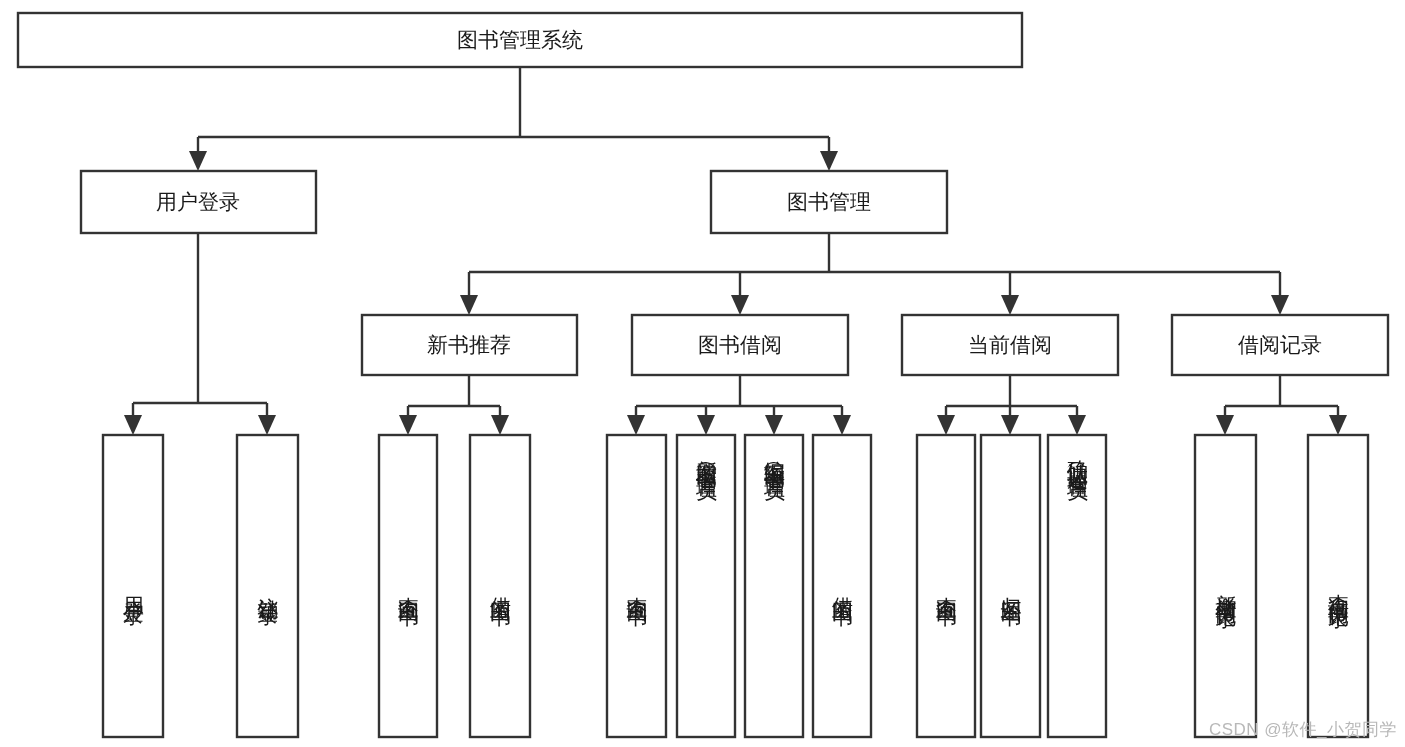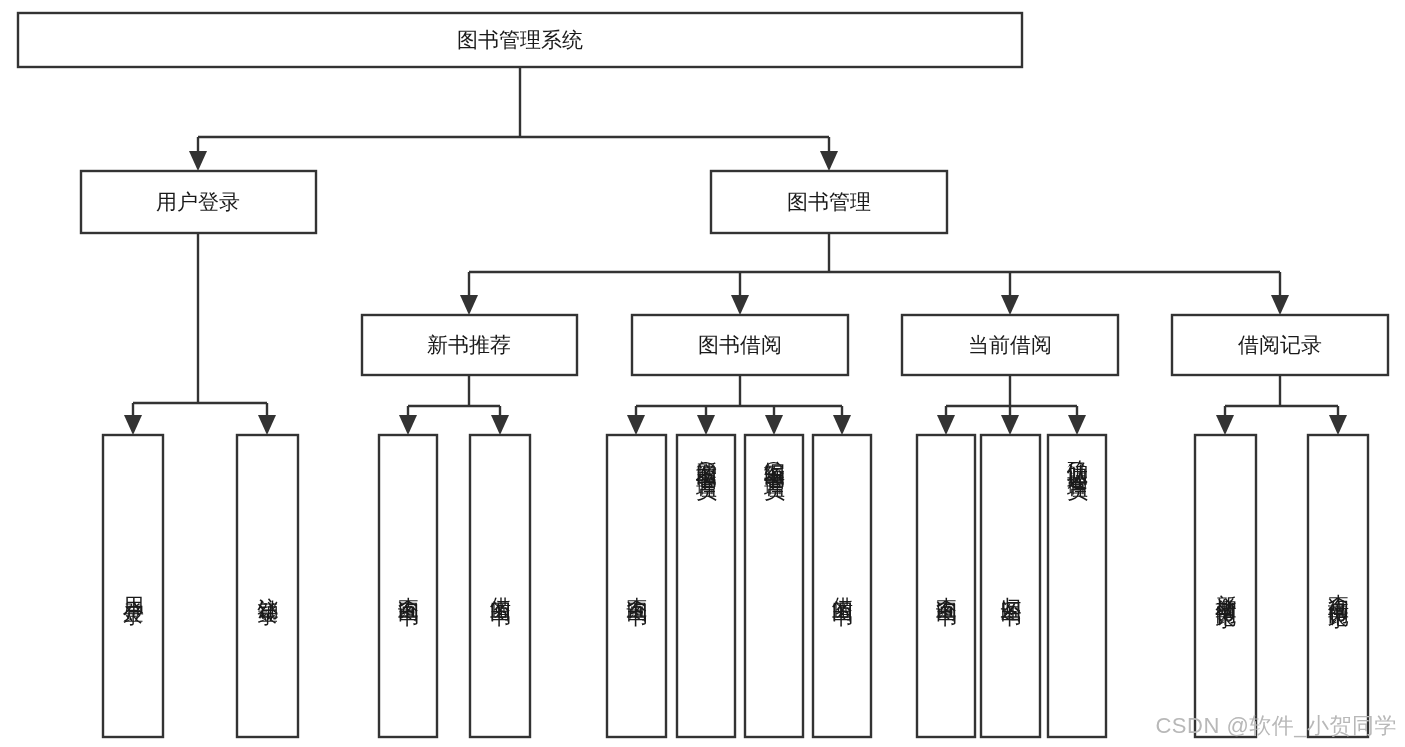--- a/index.html
+++ b/index.html
@@ -68,21 +68,21 @@
     color: #1a1a1a;
     letter-spacing: 3px;
     white-space: nowrap;
     text-align: center;
   }
   .watermark {
     position: absolute;
     right: 8px;
     bottom: 6px;
     font-family: "Liberation Sans", "DejaVu Sans", sans-serif;
-    font-size: 22px;
+    font-size: 17px;
     color: #b8b8b8;
     letter-spacing: 0.5px;
     white-space: nowrap;
   }
 </style>
 </head>
 <body>
 
 <div id="diagram-root">
 

